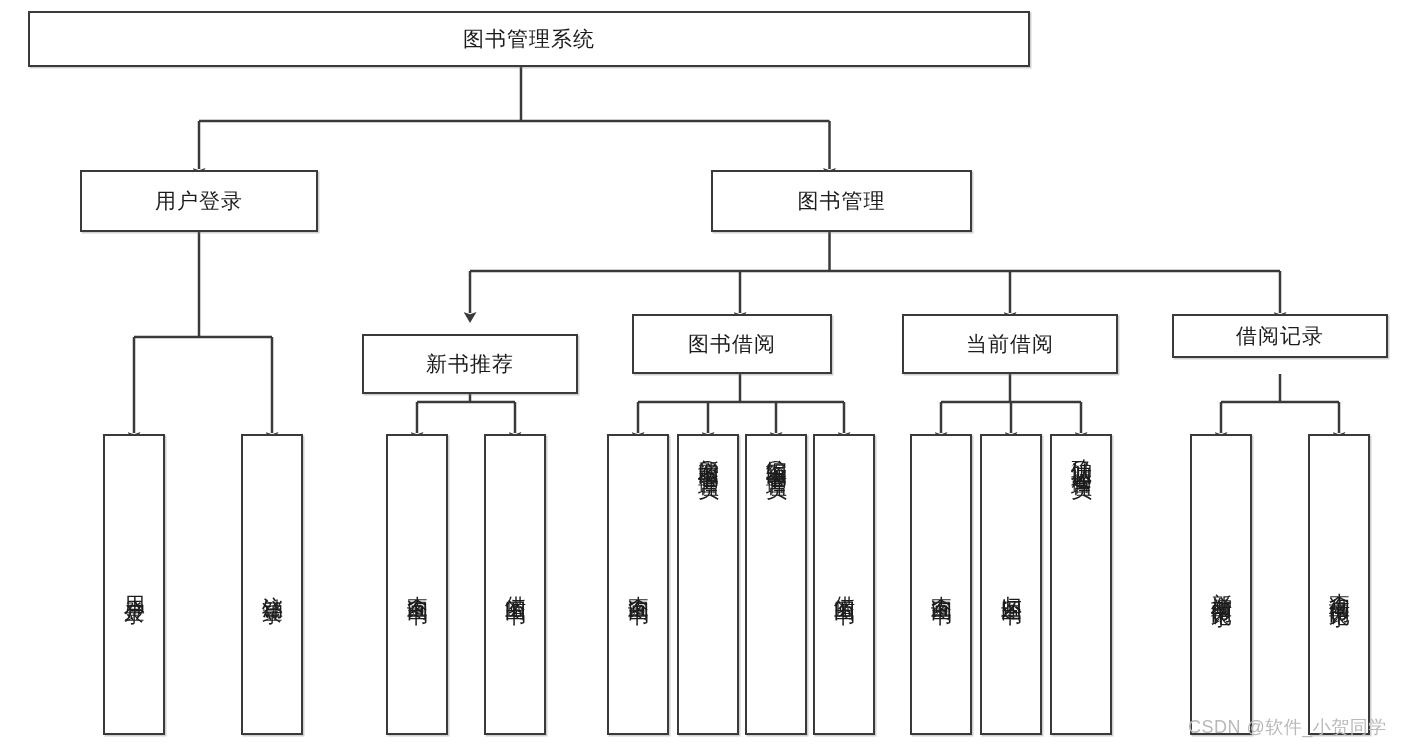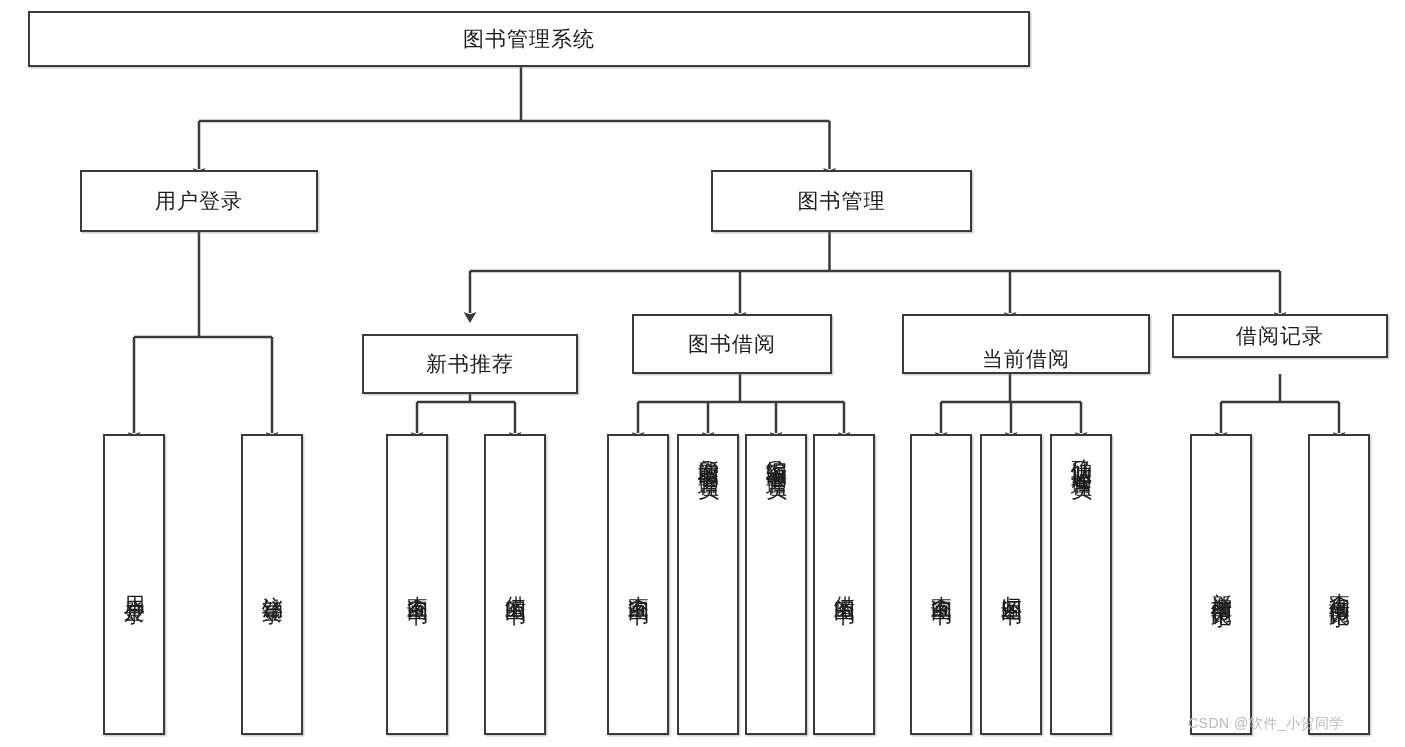--- a/index.html
+++ b/index.html
@@ -50,21 +50,21 @@
     line-height:1.18;
     letter-spacing:3px;
     white-space:nowrap;
   }
   .node.vertical.centered{
     align-items:center;
     padding-top:0;
   }
   .watermark{
     position:absolute;
-    font-size:14px;
+    font-size:18px;
     color:#b9b9b9;
     white-space:nowrap;
     letter-spacing:0.5px;
   }
 </style>
 </head>
 <body>
 
 <div id="canvas">
 
@@ -119,21 +119,21 @@
   </div>
   <div class="node" style="left: 711px; top: 170px; width: 261px; height: 62px;">
     <span class="label">图书管理</span>
   </div>
   <div class="node" style="left: 362px; top: 314px; width: 216px; height: 60px; margin-top: 20px;">
     <span class="label">新书推荐</span>
   </div>
   <div class="node" style="left: 632px; top: 314px; width: 200px; height: 60px;">
     <span class="label">图书借阅</span>
   </div>
-  <div class="node" style="left: 902px; top: 314px; width: 248px; height: 60px; align-items: flex-end;">
+  <div class="node" style="left: 902px; top: 314px; width: 216px; height: 60px;">
     <span class="label">当前借阅</span>
   </div>
   <div class="node" style="left: 1172px; top: 314px; width: 216px; height: 44px;">
     <span class="label">借阅记录</span>
   </div>
 
   <div class="node vertical centered" style="left: 103px; top: 434px; width: 62px; height: 301px;">
     <span class="label">用户登录</span>
   </div>
   <div class="node vertical centered" style="left: 241px; top: 434px; width: 62px; height: 301px;">

